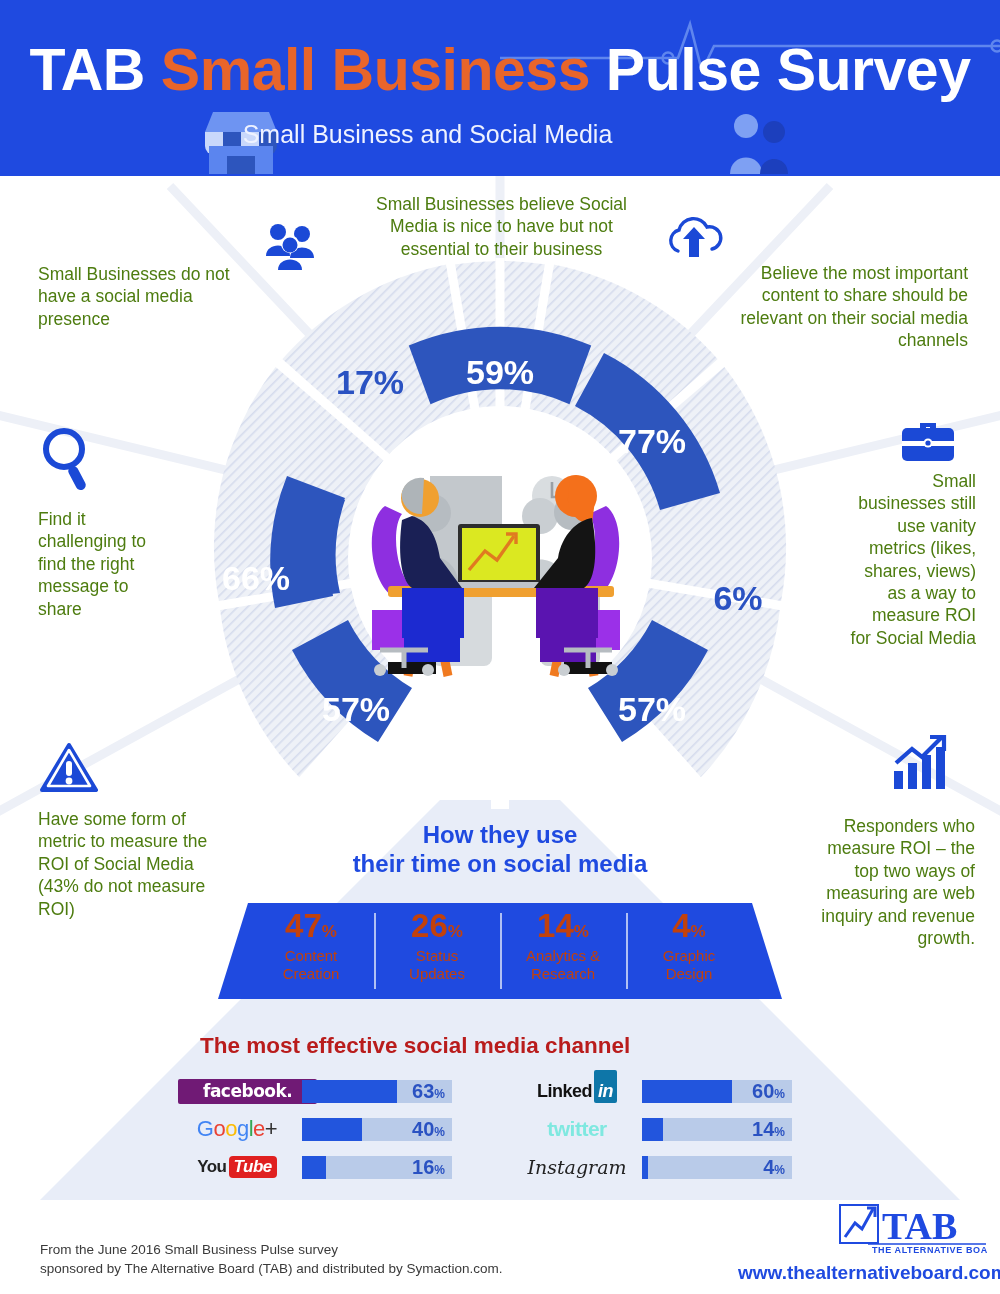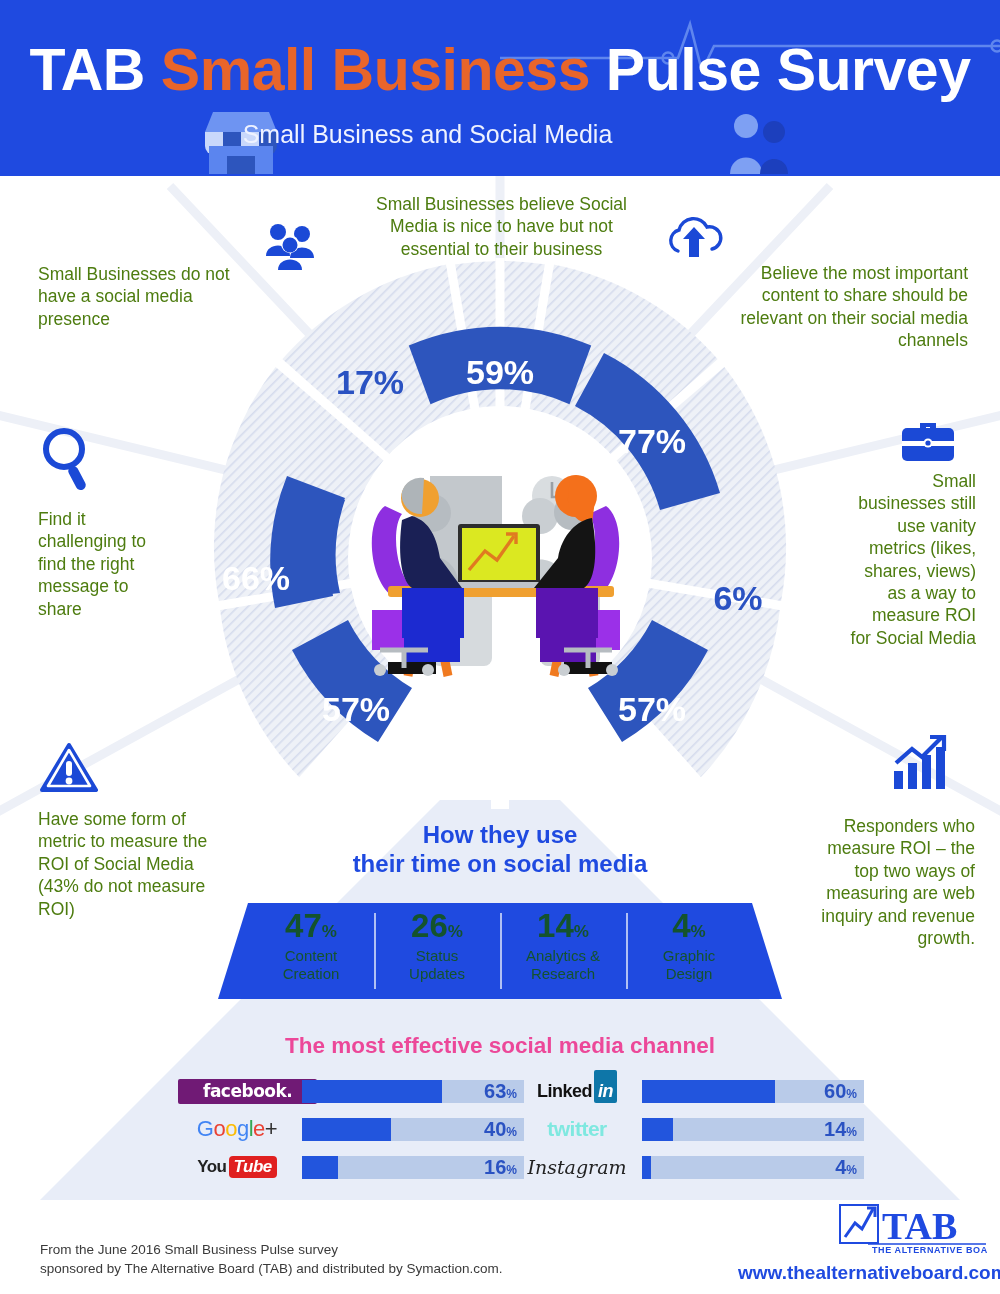--- a/index.html
+++ b/index.html
@@ -72,44 +72,44 @@
     text-align: center; color: #1f4ae0;
     font-size: 24px; font-weight: bold; line-height: 1.22;
   }
 
   .time-bar {
     position: absolute; left: 248px; top: 903px;
     width: 504px; height: 96px;
     display: flex;
   }
   .time-cell {
-    flex: 1; position: relative; color: #14532d; text-align: center;
+    flex: 1; position: relative; color: #c2410c; text-align: center;
     padding-top: 6px;
   }
   .time-cell + .time-cell::before {
     content: ""; position: absolute; left: 0; top: 10px;
     width: 2px; height: 76px; background: #ffffff; opacity: 0.65;
   }
   .time-num { font-size: 33px; font-weight: bold; line-height: 1; }
   .time-num .pct { font-size: 17px; font-weight: bold; }
   .time-lbl { font-size: 15px; line-height: 1.18; margin-top: 5px; }
 
   .chan-title {
     position: absolute; left: 200px; top: 1033px; width: 600px;
-    text-align: center; color: #ec4899;
+    color: #b91c1c;
     font-size: 22.5px; font-weight: bold;
   }
 
   .chan-col { position: absolute; top: 1072px; }
   .chan-left  { left: 178px; }
   .chan-right { left: 518px; }
   .chan-row { display: flex; align-items: center; height: 38px; }
   .chan-logo { width: 118px; text-align: center; }
   .bar-wrap {
-    width: 222px; height: 23px; background: #b9cbe9;
+    width: 150px; height: 23px; background: #b9cbe9;
     position: relative; margin-left: 6px;
   }
   .bar-fill { height: 100%; background: #2255dd; }
   .bar-val {
     position: absolute; right: 7px; top: 50%; transform: translateY(-50%);
     color: #2a52c2; font-size: 20px; font-weight: bold; line-height: 1;
   }
   .bar-val .pct { font-size: 12px; }
 
   

